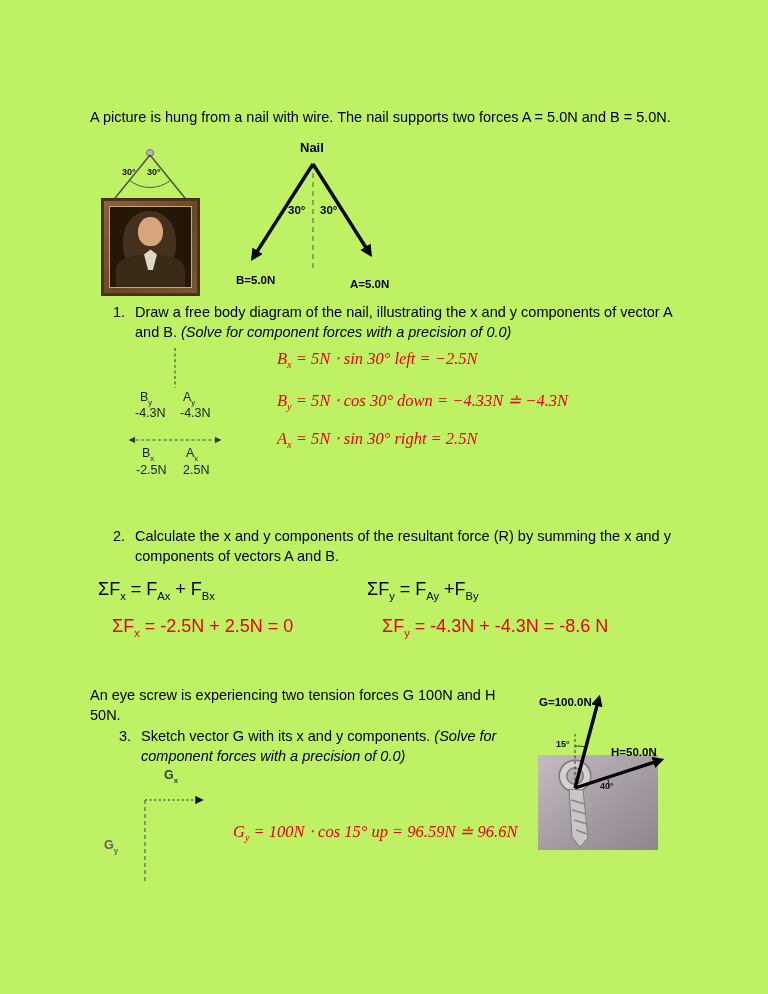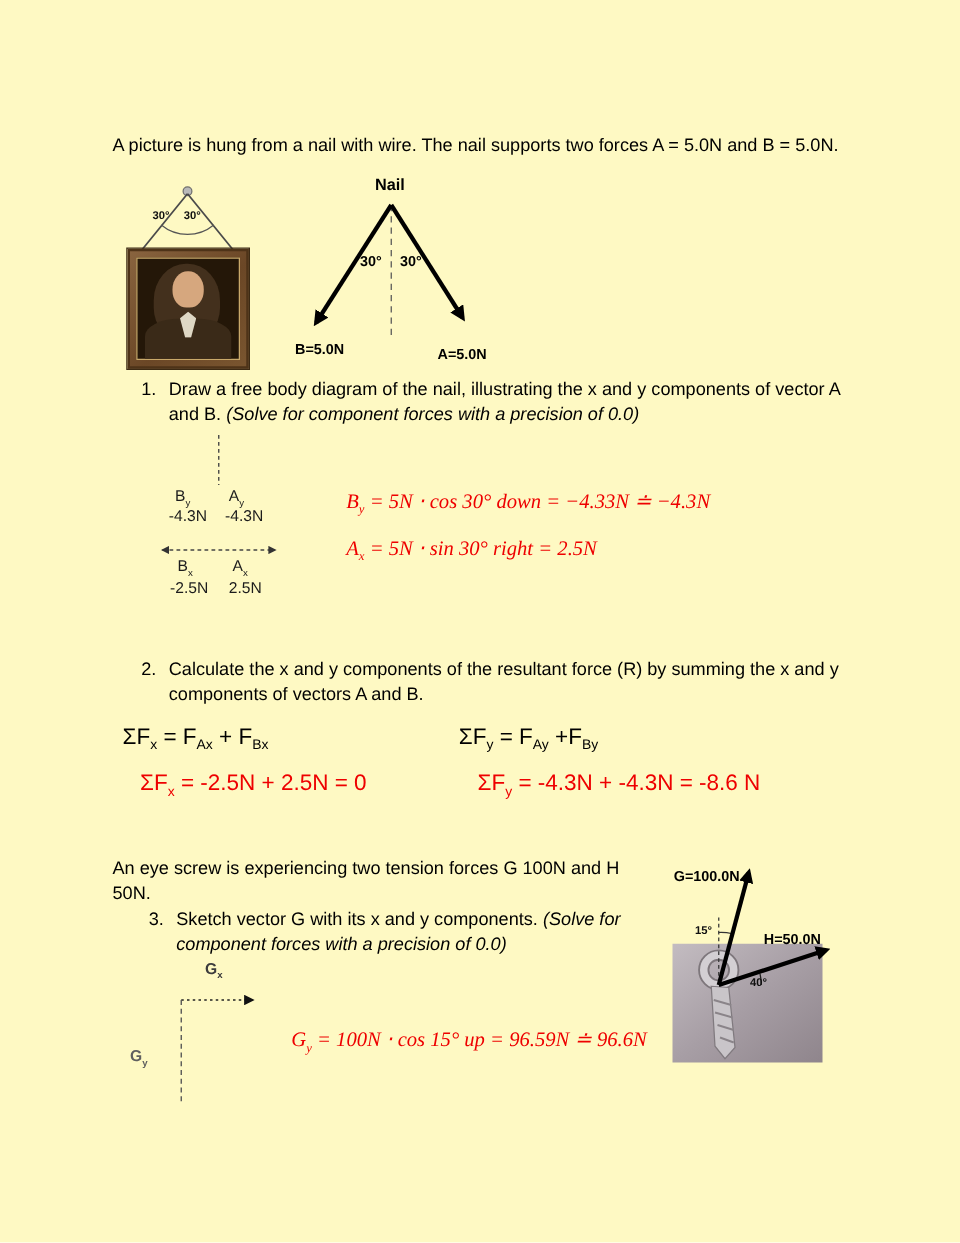--- a/index.html
+++ b/index.html
@@ -1,18 +1,18 @@
 <!DOCTYPE html>
 <html style="--red: #ee0000; --ink: #000000; --frame-brown: #6b4726; --photo-gray: #a79ea5;"><head>
 <meta charset="utf-8">
 <title>Physics Worksheet</title>
 <style>
   * { margin:0; padding:0; box-sizing:border-box; }
   html,body { background:#ffffff; }
-  .page { position:relative; width:768px; height:994px; margin:0 auto; background:#fef9c3; overflow:hidden;
+  .page { position:relative; width:768px; height:994px; margin:0 auto; background:#bef264; overflow:hidden;
           font-family:"Liberation Sans", sans-serif; color:var(--ink,#000); }
   .abs { position:absolute; }
   .body-text { font-size:14.5px; line-height:1.35; color:var(--ink,#000); }
   .list-item { display:flex; }
   .list-num { flex:none; width:22px; }
   .math { font-family:"Liberation Serif", serif; font-style:italic; font-size:16.5px;
           color:var(--red,#e00); white-space:nowrap; }
   .math sub, .sans-eq sub, .fbd-label sub, .g-label sub { font-size:0.62em; line-height:0; }
   .sans-eq { font-size:18px; white-space:nowrap; color:var(--ink,#000); }
   .red { color:var(--red,#e00); }
@@ -98,20 +98,21 @@
     <span class="fbd-label abs" style="left:61px; top:46px"><span>A</span><sub>y</sub></span>
     <span class="fbd-label abs" style="left:13px; top:62px">-4.3N</span>
     <span class="fbd-label abs" style="left:58px; top:62px">-4.3N</span>
     <span class="fbd-label abs" style="left:20px; top:102px"><span>B</span><sub>x</sub></span>
     <span class="fbd-label abs" style="left:64px; top:102px"><span>A</span><sub>x</sub></span>
     <span class="fbd-label abs" style="left:14px; top:119px">-2.5N</span>
     <span class="fbd-label abs" style="left:61px; top:119px">2.5N</span>
   </div>
 
   <div class="abs" style="left:277px; top:345px; width:330px; height:150px">
+    <p class="math abs" style="left:0; top:4px"><span>B</span><sub>x</sub><span> = 5N ⋅ sin 30° left = −2.5N</span></p>
     <p class="math abs" style="left:0; top:46px"><span>B</span><sub>y</sub><span> = 5N ⋅ cos 30° down = −4.33N ≐ −4.3N</span></p>
     <p class="math abs" style="left:0; top:84px"><span>A</span><sub>x</sub><span> = 5N ⋅ sin 30° right = 2.5N</span></p>
   </div>
 
   <div class="abs list-item" style="left:113px; top:527px; width:570px">
     <span class="list-num body-text">2.</span>
     <p class="body-text" style="width:545px">Calculate the x and y components of the resultant force (R) by summing the x and y components of vectors A and B.</p>
   </div>
 
   <p class="sans-eq abs" style="left:98px; top:579px"><span>ΣF</span><sub>x</sub><span> = F</span><sub>Ax</sub><span> + F</span><sub>Bx</sub></p>

